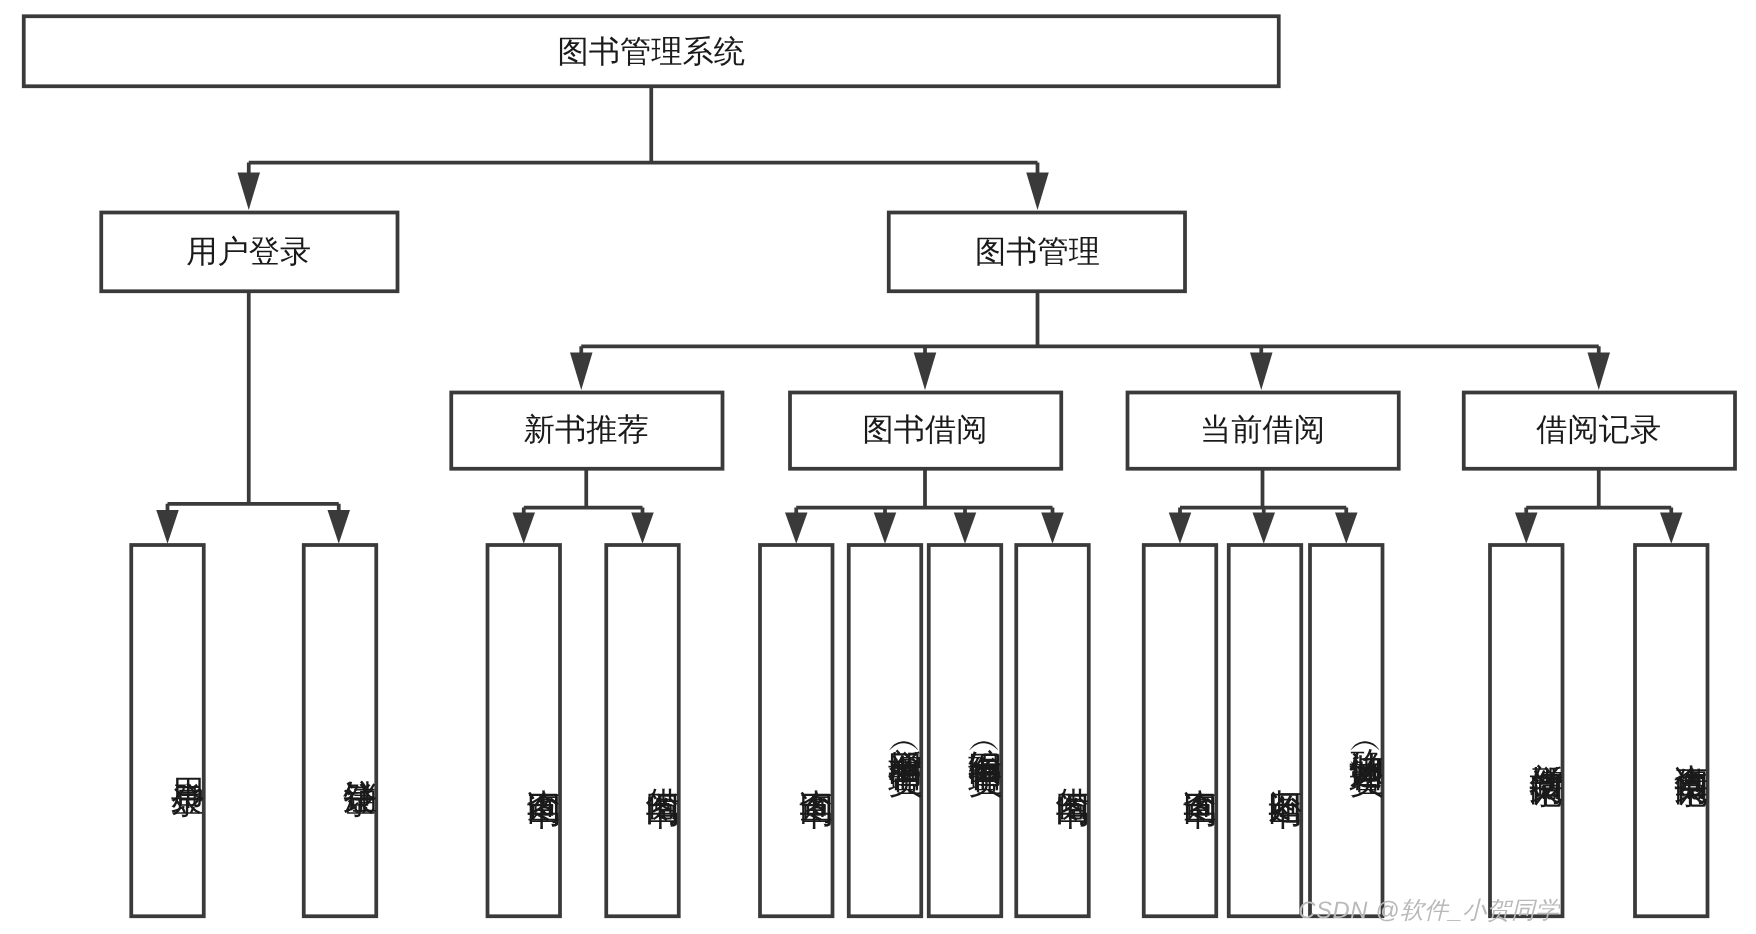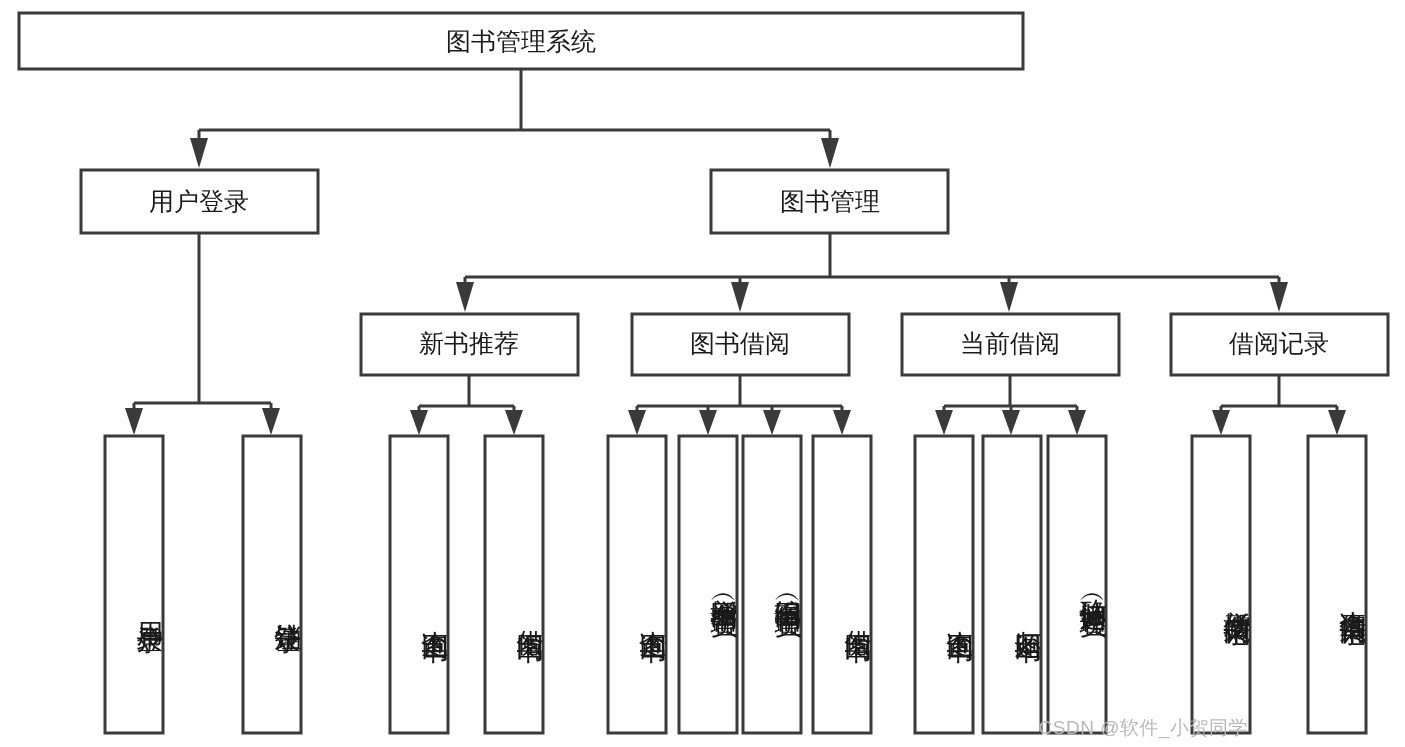--- a/index.html
+++ b/index.html
@@ -66,20 +66,21 @@
   }
   .watermark {
     position: absolute;
     right: 8px;
     bottom: 6px;
     font-family: "Liberation Sans", "DejaVu Sans", sans-serif;
     font-size: 19px;
     color: #b9b9b9;
     letter-spacing: 0.5px;
     white-space: nowrap;
+    font-style: italic;
   }
 </style>
 </head>
 <body>
 
 <div id="diagram-root">
 
   <svg id="flow-svg" viewBox="0 0 1405 747">
 
     <g>

